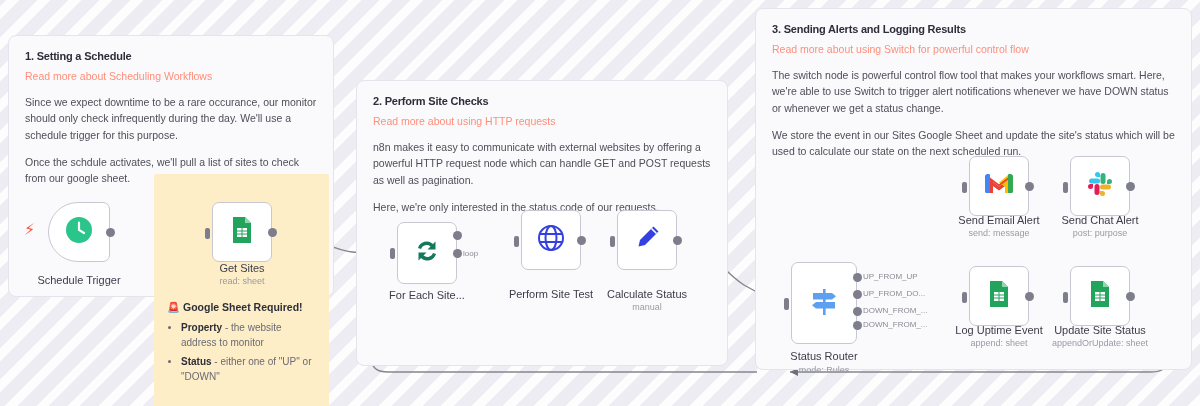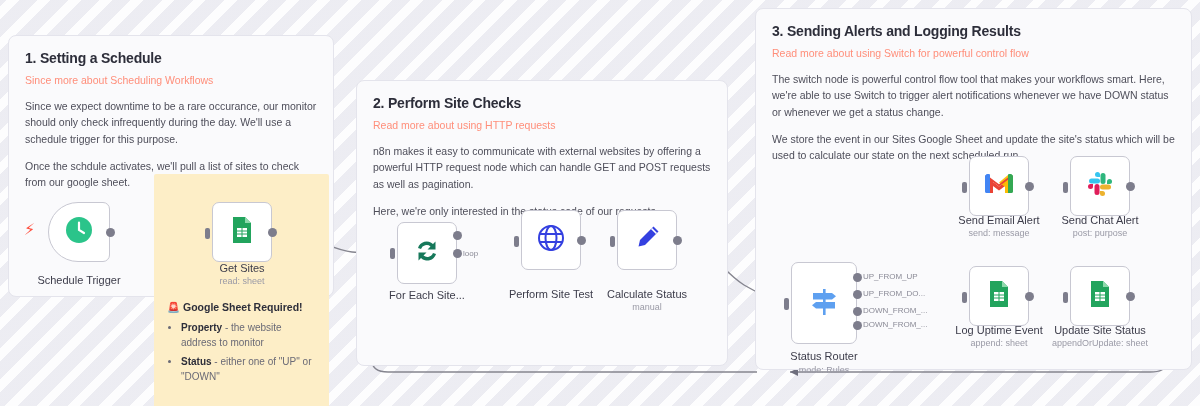--- a/index.html
+++ b/index.html
@@ -22,21 +22,21 @@
   .panel{
     position:absolute;
     background:#fafafc;
     border:1px solid #e4e4ec;
     border-radius:8px;
     box-sizing:border-box;
   }
   .panel-inner{padding:14px 16px 0 16px;}
   .panel h2{
     margin:0 0 8px 0;
-    font-size:14px;
+    font-size:11px;
     font-weight:bold;
     color:#2d2e3a;
     letter-spacing:-0.2px;
   }
   .panel .link{
     display:block;
     color:#ff8e7a;
     font-size:10.5px;
     margin-bottom:12px;
     text-decoration:none;
@@ -152,21 +152,21 @@
 
       <path d="M1034,296 L1065,296" marker-end="url(#arr)"></path>
 
       <path d="M1135,296 C1158,296 1166,300 1166,314 L1166,362 C1166,370 1160,372 1150,372 L790,372" marker-end="url(#arrL)"></path>
     </g>
   </svg>
 
   <div class="panel" style="left:8px;top:35px;width:326px;height:262px;">
     <div class="panel-inner">
       <h2>1. Setting a Schedule</h2>
-      <a class="link" href="#">Since more about Scheduling Workflows</a>
+      <a class="link" href="#">Read more about Scheduling Workflows</a>
       <p>Since we expect downtime to be a rare occurance, our monitor should only check infrequently during the day. We'll use a schedule trigger for this purpose.</p>
       <p>Once the schdule activates, we'll pull a list of sites to check from our google sheet.</p>
     </div>
   </div>
 
   <div class="panel" style="left:356px;top:80px;width:372px;height:286px;">
     <div class="panel-inner">
       <h2>2. Perform Site Checks</h2>
       <a class="link" href="#">Read more about using HTTP requests</a>
       <p>n8n makes it easy to communicate with external websites by offering a powerful HTTP request node which can handle GET and POST requests as well as pagination.</p>

